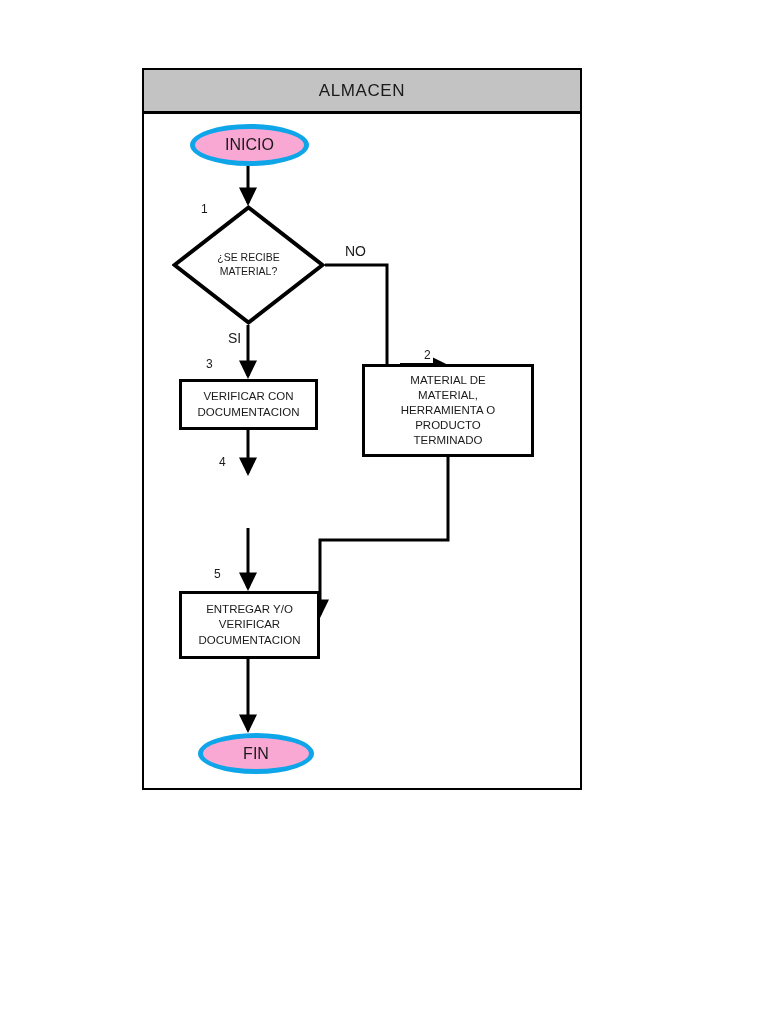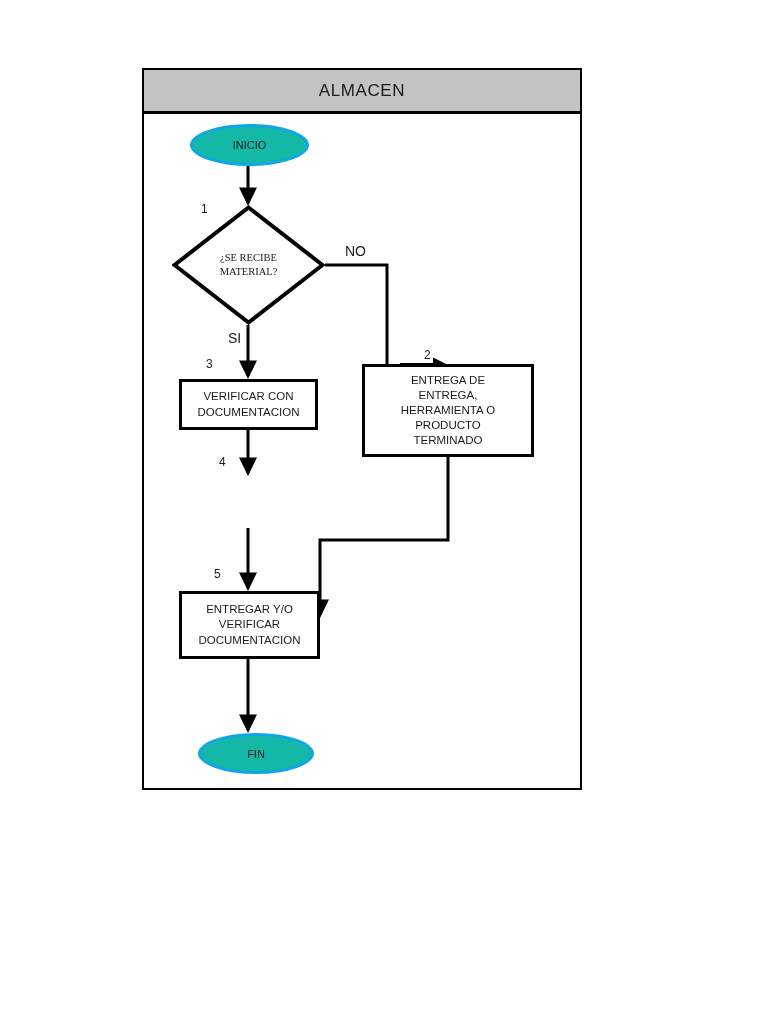--- a/index.html
+++ b/index.html
@@ -57,24 +57,24 @@
   
   .node {
     position: absolute;
     display: flex;
     align-items: center;
     justify-content: center;
     text-align: center;
     color: #1a1a1a;
   }
   .terminator {
-    border: 3px solid #0ea5e9;
+    border: 5px solid #0ea5e9;
     border-radius: 50%;
-    background: #14b8a6;
-    font-size: 11px;
+    background: #f9a8d4;
+    font-size: 16px;
   }
   .process {
     border: 3px solid #000000;
     background: #ffffff;
     font-size: 11.5px;
     line-height: 1.32;
     padding: 2px 17px;
   }
   .decision-wrap {
     position: absolute;
@@ -87,21 +87,20 @@
     left: 0; top: 0;
     width: 100%; height: 100%;
   }
   .decision-label {
     position: relative;
     z-index: 2;
     font-size: 10.5px;
     line-height: 1.3;
     text-align: center;
     color: #1a1a1a;
-    font-family: Liberation Serif, serif;
   }
 
   
   .annot {
     position: absolute;
     font-size: 14px;
     color: #1a1a1a;
     white-space: nowrap;
   }
   .step-num { font-size: 12px; }
@@ -148,21 +147,21 @@
     <svg class="decision-shape" viewBox="0 0 153 120" preserveAspectRatio="none" xmlns="http://www.w3.org/2000/svg">
       <polygon points="76.5,2.5 150.5,60 76.5,117.5 2.5,60" fill="#ffffff" stroke="#000000" stroke-width="4"></polygon>
     </svg>
     <div class="decision-label">
       <div>¿SE RECIBE</div>
       <div>MATERIAL?</div>
     </div>
   </div>
 
   <div class="node process" style="left:362px; top:364px; width:172px; height:93px; flex-direction:column;">
-    <div>ENTREGA DE ENTREGA,</div>
+    <div>MATERIAL DE MATERIAL,</div>
     <div>HERRAMIENTA O</div>
     <div>PRODUCTO TERMINADO</div>
   </div>
 
   <div class="node process" style="left:179px; top:379px; width:139px; height:51px; flex-direction:column;">
     <div>VERIFICAR CON</div>
     <div>DOCUMENTACION</div>
   </div>
 
 

